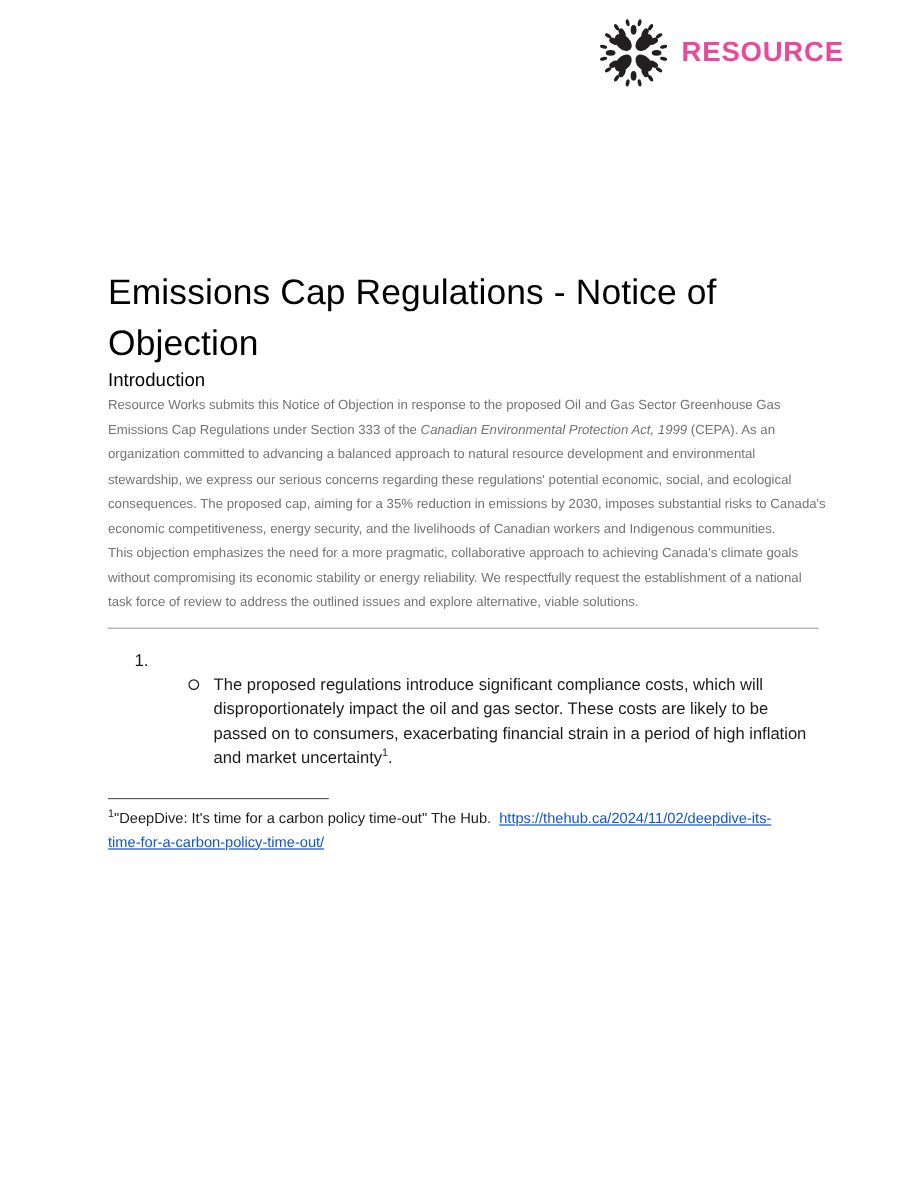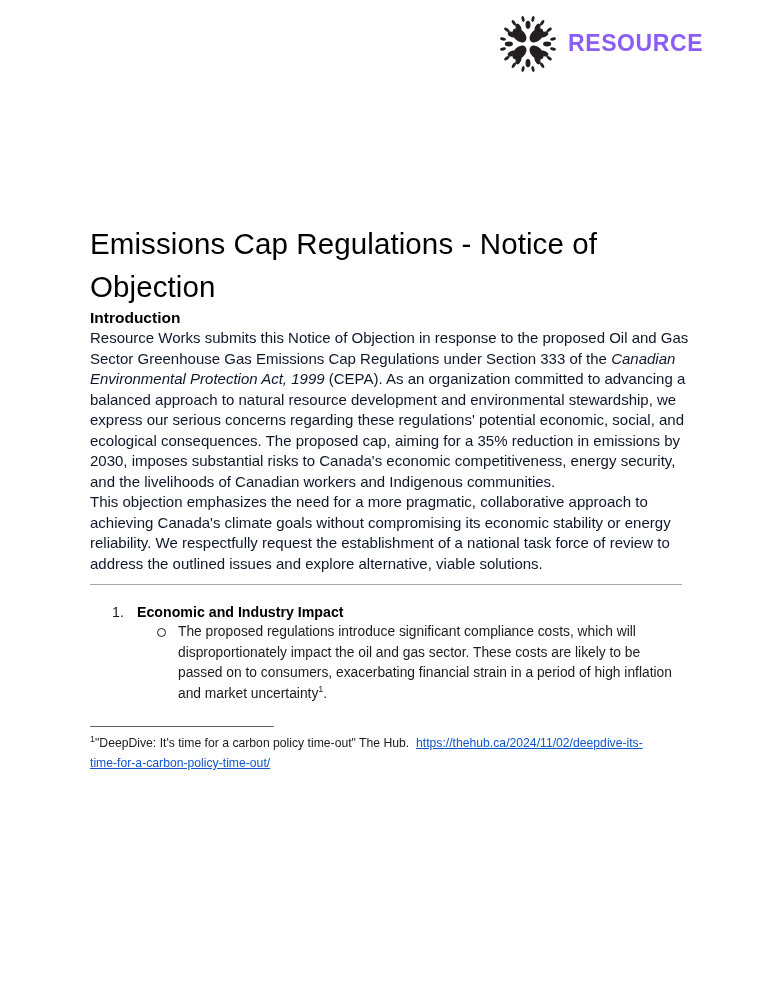--- a/index.html
+++ b/index.html
@@ -23,51 +23,51 @@
     gap: 11px;
   }
   .logo-icon svg { display: block; }
   .logo-text {
     display: flex;
     flex-direction: column;
     font-weight: 700;
     font-size: 23px;
     line-height: 23.5px;
     letter-spacing: 0.6px;
-    color: #8b5cf6;
+    color: #ec4899;
   }
   
   .content {
     box-sizing: border-box;
     width: 768px;
     padding: 0 78px 0 90px;
   }
   h1.doc-title {
     margin: 0;
     padding-top: 222px;
     font-size: 29.5px;
     font-weight: 400;
     line-height: 43px;
     color: #000000;
     letter-spacing: 0.1px;
   }
   h2.section-heading {
     font-size: 15.5px;
-    font-weight: 700;
+    font-weight: 400;
     line-height: 20px;
     color: #000000;
     margin: 0;
   }
   .h-intro { margin-top: 20px; }
   .h-objections { margin-top: 21px; }
   p.body-para {
-    font-size: 15px;
+    font-size: 11px;
     line-height: 20.5px;
     margin: 0;
-    color: #0f172a;
+    color: #737373;
   }
   .p1 { margin-top: 14px; }
   .p2 { margin-top: 8px; }
   p.body-para em { font-style: italic; }
   hr.section-divider {
     border: none;
     border-top: 1.5px solid #a6a6a6;
     margin: 10px 0 0 0;
     width: 592px;
   }
@@ -197,21 +197,20 @@
 
     <p class="body-para p1"><span>Resource Works submits this Notice of Objection in response to the proposed Oil and Gas Sector Greenhouse Gas Emissions Cap Regulations under Section 333 of the </span><em>Canadian Environmental Protection Act, 1999</em><span> (CEPA). As an organization committed to advancing a balanced approach to natural resource development and environmental stewardship, we express our serious concerns regarding these regulations' potential economic, social, and ecological consequences. The proposed cap, aiming for a 35% reduction in emissions by 2030, imposes substantial risks to Canada's economic competitiveness, energy security, and the livelihoods of Canadian workers and Indigenous communities.</span></p>
 
     <p class="body-para p2">This objection emphasizes the need for a more pragmatic, collaborative approach to achieving Canada's climate goals without compromising its economic stability or energy reliability. We respectfully request the establishment of a national task force of review to address the outlined issues and explore alternative, viable solutions.</p>
 
     <hr class="section-divider">
 
 
     <div class="list-item">
       <span class="num">1.</span>
-      <span class="item-title">Economic and Industry Impact</span>
     </div>
 
     <div class="bullet">
       <span class="circle"></span>
       <span class="bullet-text"><span>The proposed regulations introduce significant compliance costs, which will disproportionately impact the oil and gas sector. These costs are likely to be passed on to consumers, exacerbating financial strain in a period of high inflation and market uncertainty</span><sup class="fn-ref">1</sup><span>.</span></span>
     </div>
 
     <div class="footnote-sep"></div>
 
     <div class="footnote"><sup class="fn-ref">1</sup><span class="footnote-text">"DeepDive: It's time for a carbon policy time-out" The Hub.  </span><a class="footnote-link" href="#"><span>https://thehub.ca/2024/11/02/deepdive-its-</span><br><span>time-for-a-carbon-policy-time-out/</span></a></div>

